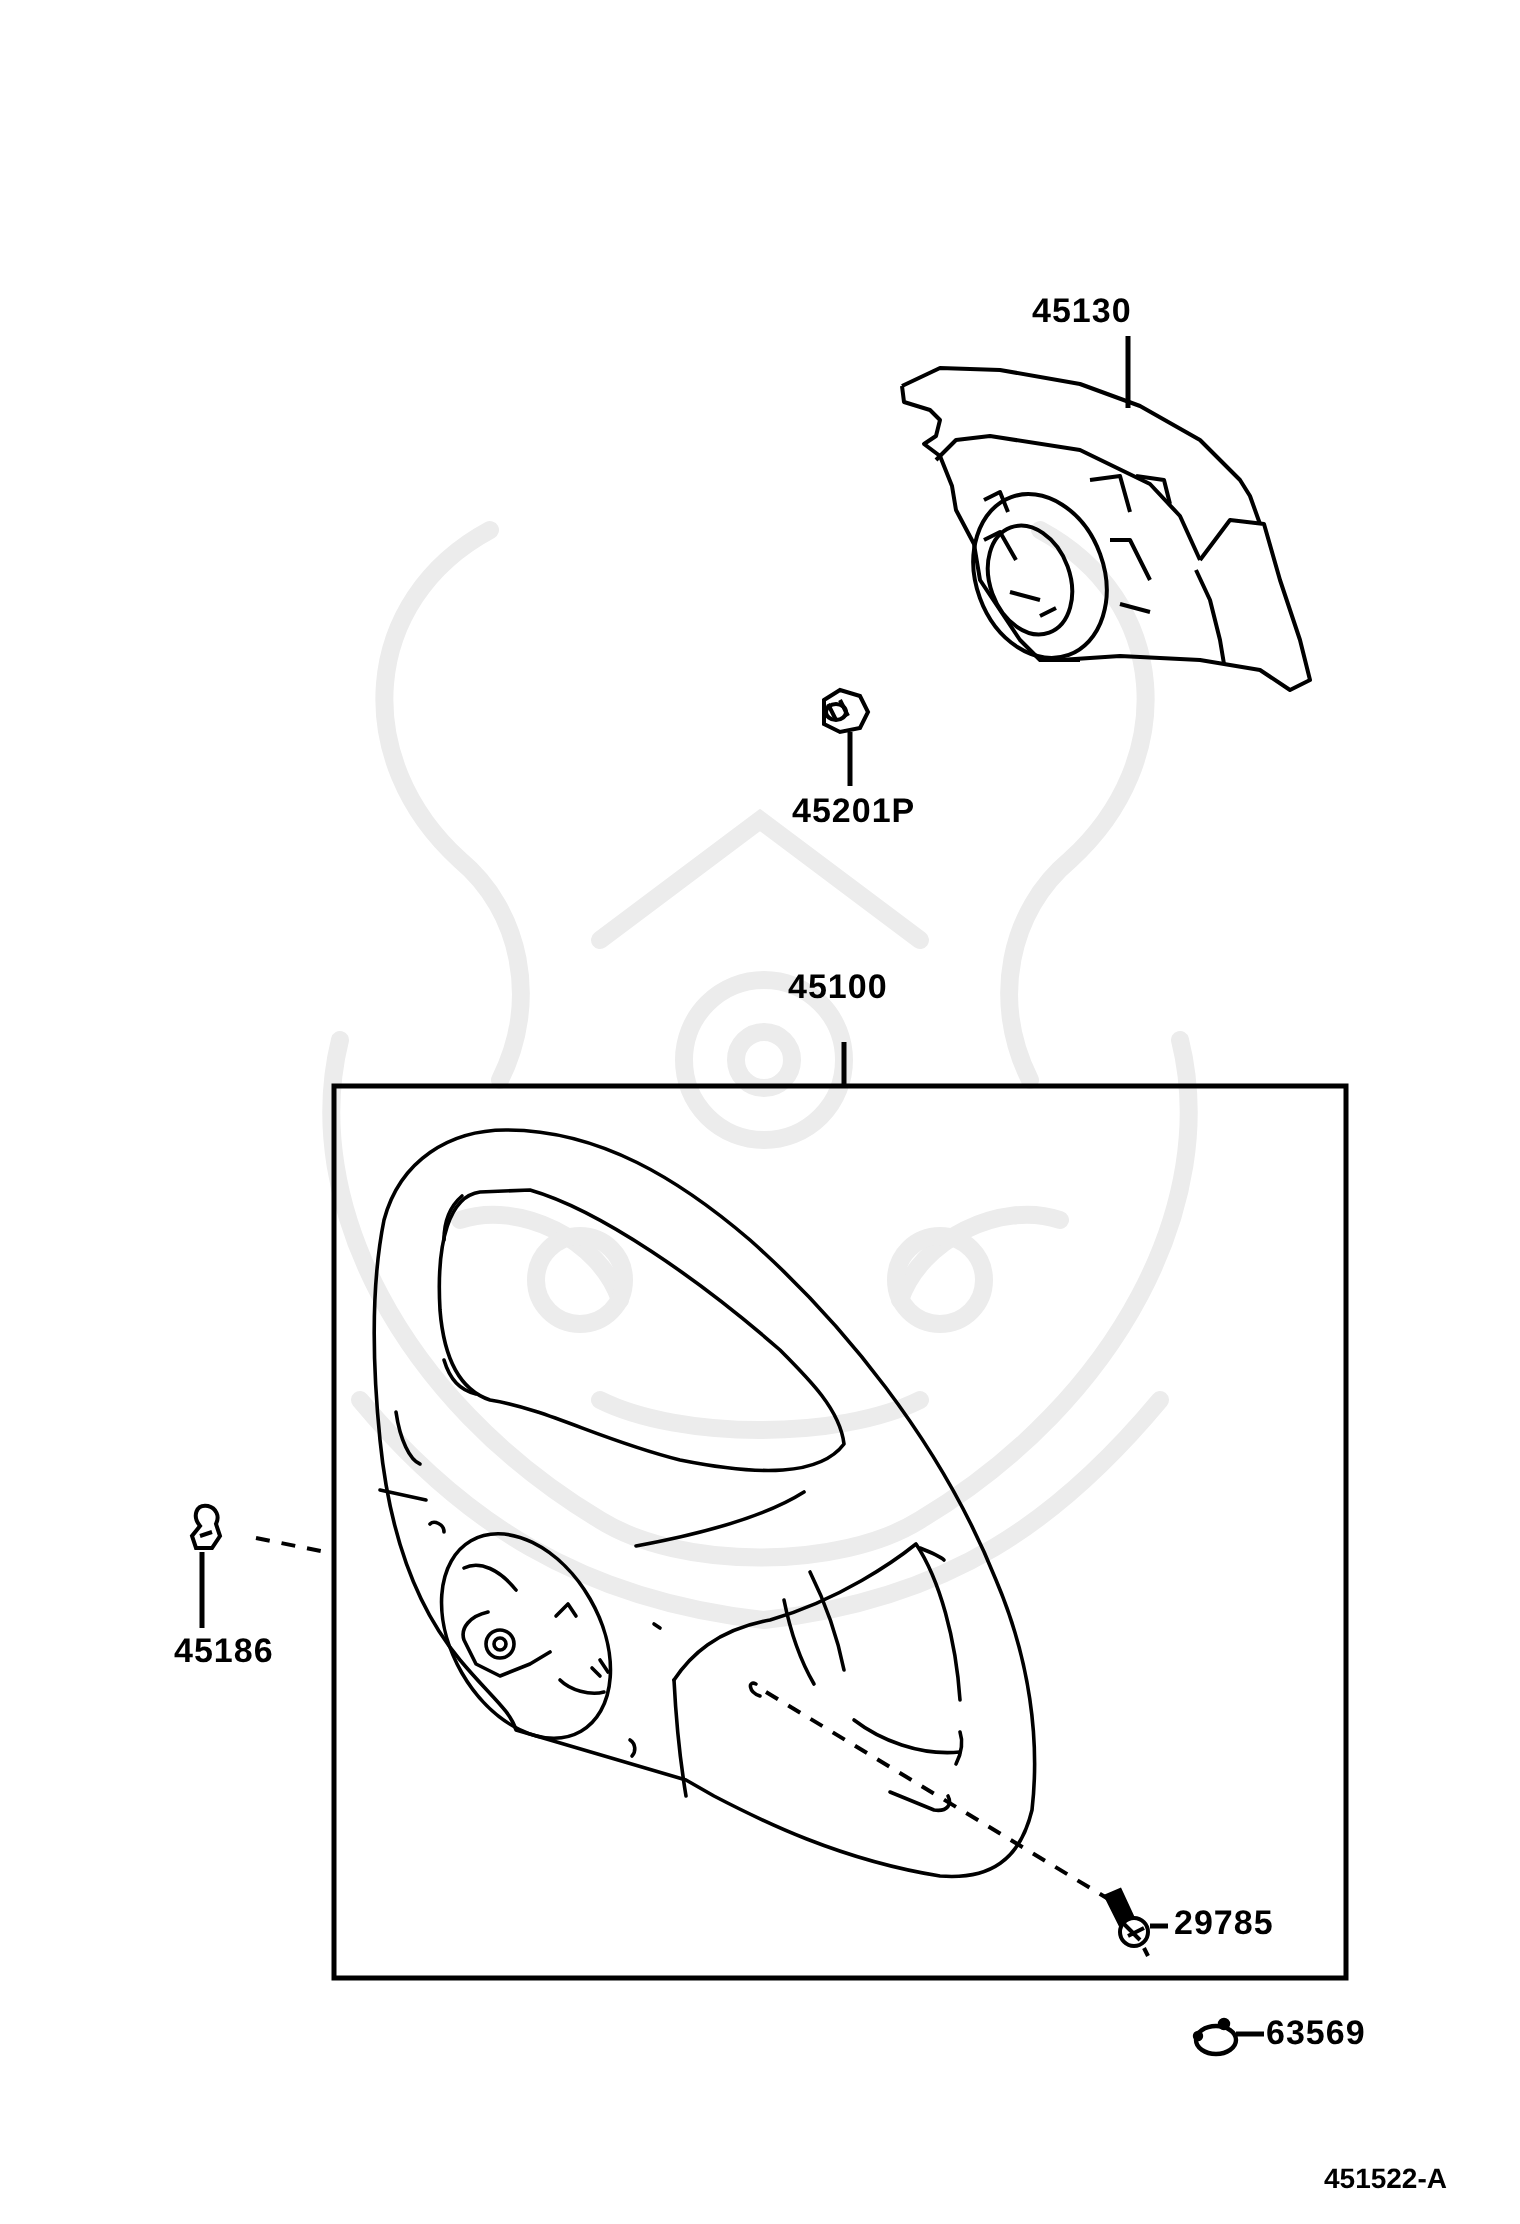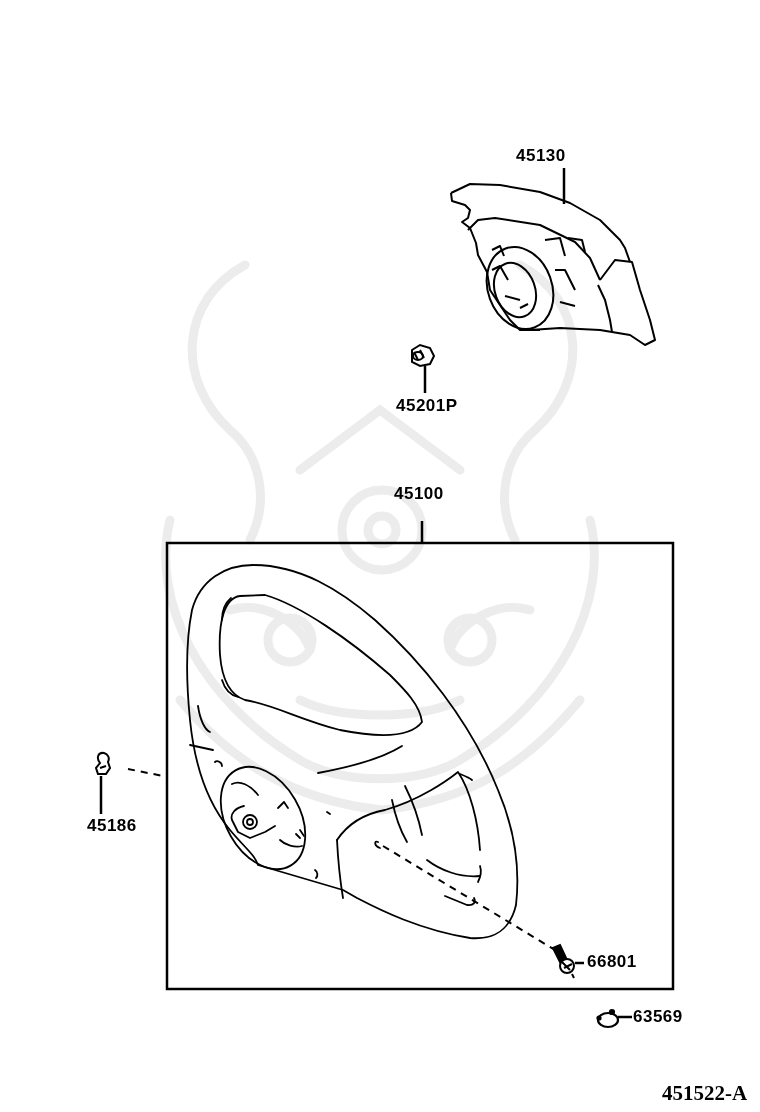--- a/index.html
+++ b/index.html
@@ -2,22 +2,22 @@
 <html><head>
 <meta charset="utf-8">
 <style>
   html, body { margin: 0; padding: 0; background: #ffffff; }
   body { width: 760px; height: 1112px; position: relative; overflow: hidden;
          font-family: "Liberation Sans", "DejaVu Sans", sans-serif; }
   #canvas { position: absolute; left: 0; top: 0; width: 760px; height: 1112px; }
   .label { position: absolute; font-family: "Liberation Sans", "DejaVu Sans", sans-serif;
            font-weight: bold; font-size: 17px; color: #000; letter-spacing: 0.5px;
            white-space: nowrap; }
-  .code { position: absolute; font-family: Liberation Serif, serif;
-          font-weight: bold; font-size: 21px; color: #000; white-space: nowrap; }
+  .code { position: absolute; font-family: Liberation Sans, sans-serif;
+          font-weight: bold; font-size: 14px; color: #000; white-space: nowrap; }
 </style>
 </head>
 <body>
 
 <svg id="canvas" width="760" height="1112" viewBox="0 0 760 1112" xmlns="http://www.w3.org/2000/svg">
 
   <g fill="none" stroke="#ececec" stroke-width="9" stroke-linecap="round">
     <path d="M245,265 C180,300 175,380 230,430 C260,455 270,500 250,540"></path>
     <path d="M520,265 C585,300 590,380 535,430 C505,455 495,500 515,540"></path>
     <path d="M300,470 L380,410 L460,470"></path>
@@ -114,15 +114,15 @@
     <circle cx="612" cy="1012" r="2" fill="#000"></circle>
     <circle cx="599" cy="1018" r="1.5" fill="#000"></circle>
   </g>
   <line x1="618" y1="1017" x2="632" y2="1017" stroke="#000" stroke-width="2.5"></line>
 </svg>
 
 <div class="label" style="left:516px; top:146px;">45130</div>
 <div class="label" style="left:396px; top:396px;text-align:center;">45201P</div>
 <div class="label" style="left:394px; top:484px;">45100</div>
 <div class="label" style="left:87px; top:816px;">45186</div>
-<div class="label" style="left:587px; top:952px;">66801</div>
+<div class="label" style="left:587px; top:952px;">29785</div>
 <div class="label" style="left:633px; top:1007px;">63569</div>
 <div class="code" style="left:662px; top:1081px;">451522-A</div>
 
 </body></html>

